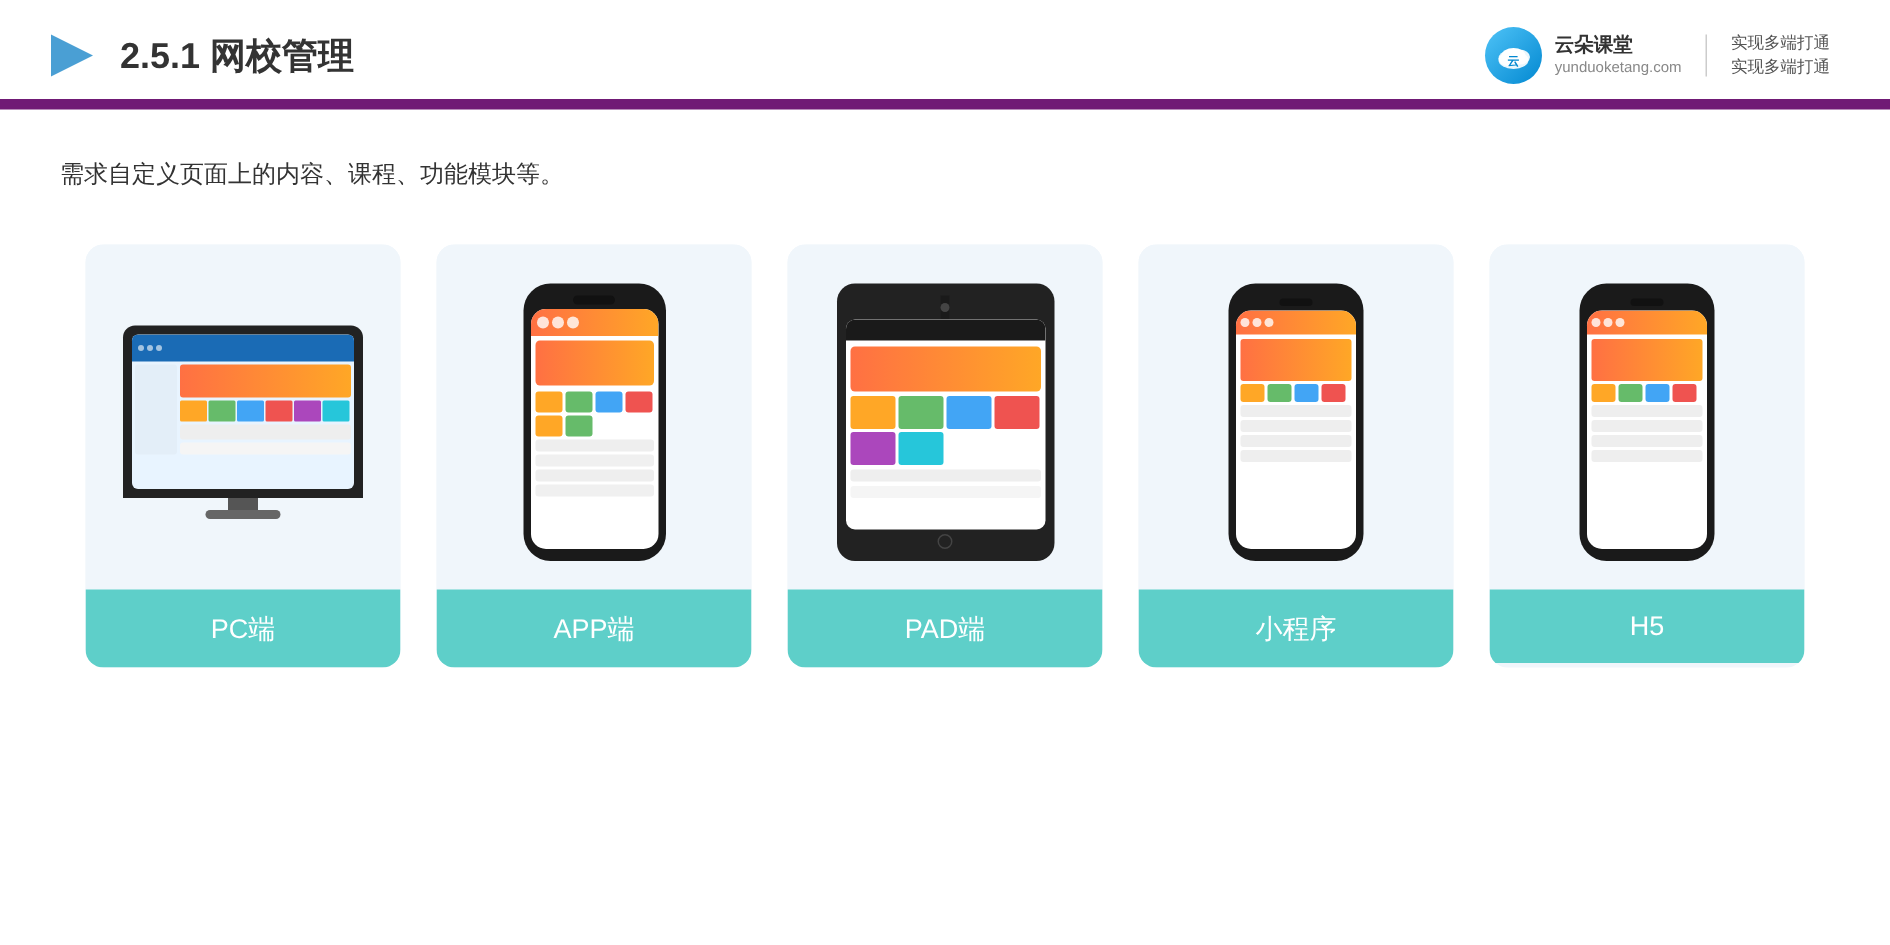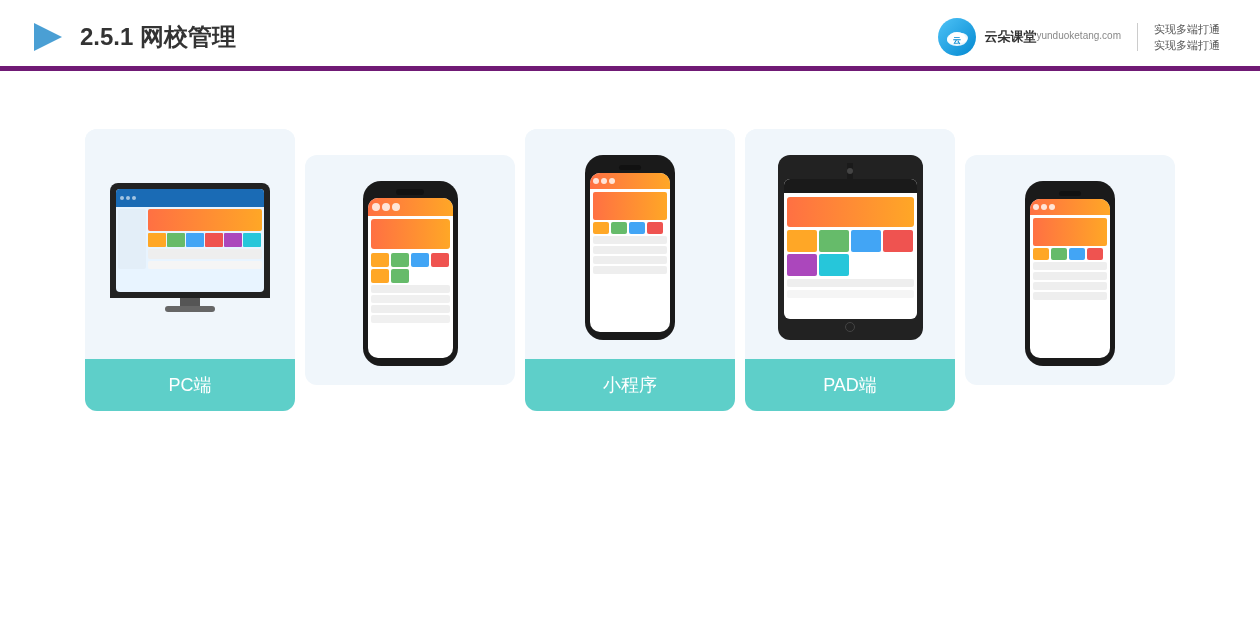--- a/index.html
+++ b/index.html
@@ -11,21 +11,21 @@
       overflow: hidden;
       position: relative;
     }
 
     
     .header {
       display: flex;
       align-items: center;
       justify-content: space-between;
       padding: 18px 40px 10px 30px;
-      border-bottom: 5px solid #701a75;
+      border-bottom: 7px solid #701a75;
     }
     .header-left {
       display: flex;
       align-items: center;
       gap: 14px;
     }
     .logo-arrow {
       width: 36px;
       height: 36px;
     }
@@ -49,21 +49,21 @@
       border-radius: 50%;
       display: flex;
       align-items: center;
       justify-content: center;
       font-size: 18px;
       color: white;
       position: relative;
     }
     .brand-text-block {
       display: flex;
-      flex-direction: row;
+      flex-direction: column;
       line-height: 1.3;
     }
     .brand-name {
       font-size: 13px;
       color: #333;
       font-weight: bold;
     }
     .brand-url {
       font-size: 10px;
       color: #888;
@@ -85,23 +85,22 @@
       padding: 28px 40px 10px 40px;
       font-size: 16px;
       color: #333;
       line-height: 2;
     }
 
     
     .cards-section {
       padding: 20px 40px 20px 40px;
       display: flex;
-      gap: 10px;
+      gap: 24px;
       justify-content: center;
-      align-items: center;
     }
 
     .card {
       flex: 1;
       max-width: 210px;
       background: #f0f6fb;
       border-radius: 12px;
       overflow: hidden;
       display: flex;
       flex-direction: column;
@@ -434,20 +433,21 @@
     </div>
     <div class="brand-divider"></div>
     <div class="brand-slogan">
       <div>实现多端打通</div>
       <div>实现多端打通</div>
     </div>
   </div>
 </div>
 
 <div class="description">
+  <div>需求自定义页面上的内容、课程、功能模块等。</div>
 </div>
 
 <div class="cards-section">
 
   <div class="card">
     <div class="card-image-area">
       <div class="pc-monitor">
         <div class="monitor-frame">
           <div class="monitor-screen">
             <div class="monitor-screen-bar">
@@ -501,53 +501,21 @@
               <div class="phone-grid-item" style="background:#66bb6a;"></div>
             </div>
             <div style="height:8px;background:#eee;border-radius:2px;"></div>
             <div style="height:8px;background:#f0f0f0;border-radius:2px;"></div>
             <div style="height:8px;background:#eee;border-radius:2px;"></div>
             <div style="height:8px;background:#f0f0f0;border-radius:2px;"></div>
           </div>
         </div>
       </div>
     </div>
-  </div>
-
-  <div class="card">
-    <div class="card-image-area">
-      <div class="phone-sm-frame">
-        <div class="phone-sm-notch-bar">
-          <div class="phone-sm-notch"></div>
-        </div>
-        <div class="phone-sm-screen">
-          <div class="phone-sm-top">
-            <div class="phone-sm-dot"></div>
-            <div class="phone-sm-dot"></div>
-            <div class="phone-sm-dot"></div>
-          </div>
-          <div class="phone-sm-content">
-            <div class="phone-sm-banner"></div>
-            <div class="phone-sm-grid">
-              <div class="phone-sm-gi" style="background:#ffa726;"></div>
-              <div class="phone-sm-gi" style="background:#66bb6a;"></div>
-              <div class="phone-sm-gi" style="background:#42a5f5;"></div>
-              <div class="phone-sm-gi" style="background:#ef5350;"></div>
-            </div>
-            <div class="phone-sm-list">
-              <div class="phone-sm-li"></div>
-              <div class="phone-sm-li"></div>
-              <div class="phone-sm-li"></div>
-              <div class="phone-sm-li"></div>
-            </div>
-          </div>
-        </div>
-      </div>
-    </div>
-    <div class="card-label">小程序</div>
+    <div class="card-label">APP端</div>
   </div>
 
   <div class="card">
     <div class="card-image-area">
       <div class="tablet-frame">
         <div class="tablet-top-bar">
           <div style="width:6px;height:6px;background:#444;border-radius:50%;"></div>
         </div>
         <div class="tablet-screen">
           <div style="height:14px;background:#1a1a1a;"></div>
@@ -594,15 +562,49 @@
             <div class="phone-sm-list">
               <div class="phone-sm-li"></div>
               <div class="phone-sm-li"></div>
               <div class="phone-sm-li"></div>
               <div class="phone-sm-li"></div>
             </div>
           </div>
         </div>
       </div>
     </div>
+    <div class="card-label">小程序</div>
   </div>
 
+  <div class="card">
+    <div class="card-image-area">
+      <div class="phone-sm-frame">
+        <div class="phone-sm-notch-bar">
+          <div class="phone-sm-notch"></div>
+        </div>
+        <div class="phone-sm-screen">
+          <div class="phone-sm-top">
+            <div class="phone-sm-dot"></div>
+            <div class="phone-sm-dot"></div>
+            <div class="phone-sm-dot"></div>
+          </div>
+          <div class="phone-sm-content">
+            <div class="phone-sm-banner"></div>
+            <div class="phone-sm-grid">
+              <div class="phone-sm-gi" style="background:#ffa726;"></div>
+              <div class="phone-sm-gi" style="background:#66bb6a;"></div>
+              <div class="phone-sm-gi" style="background:#42a5f5;"></div>
+              <div class="phone-sm-gi" style="background:#ef5350;"></div>
+            </div>
+            <div class="phone-sm-list">
+              <div class="phone-sm-li"></div>
+              <div class="phone-sm-li"></div>
+              <div class="phone-sm-li"></div>
+              <div class="phone-sm-li"></div>
+            </div>
+          </div>
+        </div>
+      </div>
+    </div>
+    <div class="card-label">H5</div>
+  </div>
+
 </div>
 
 </body></html>

